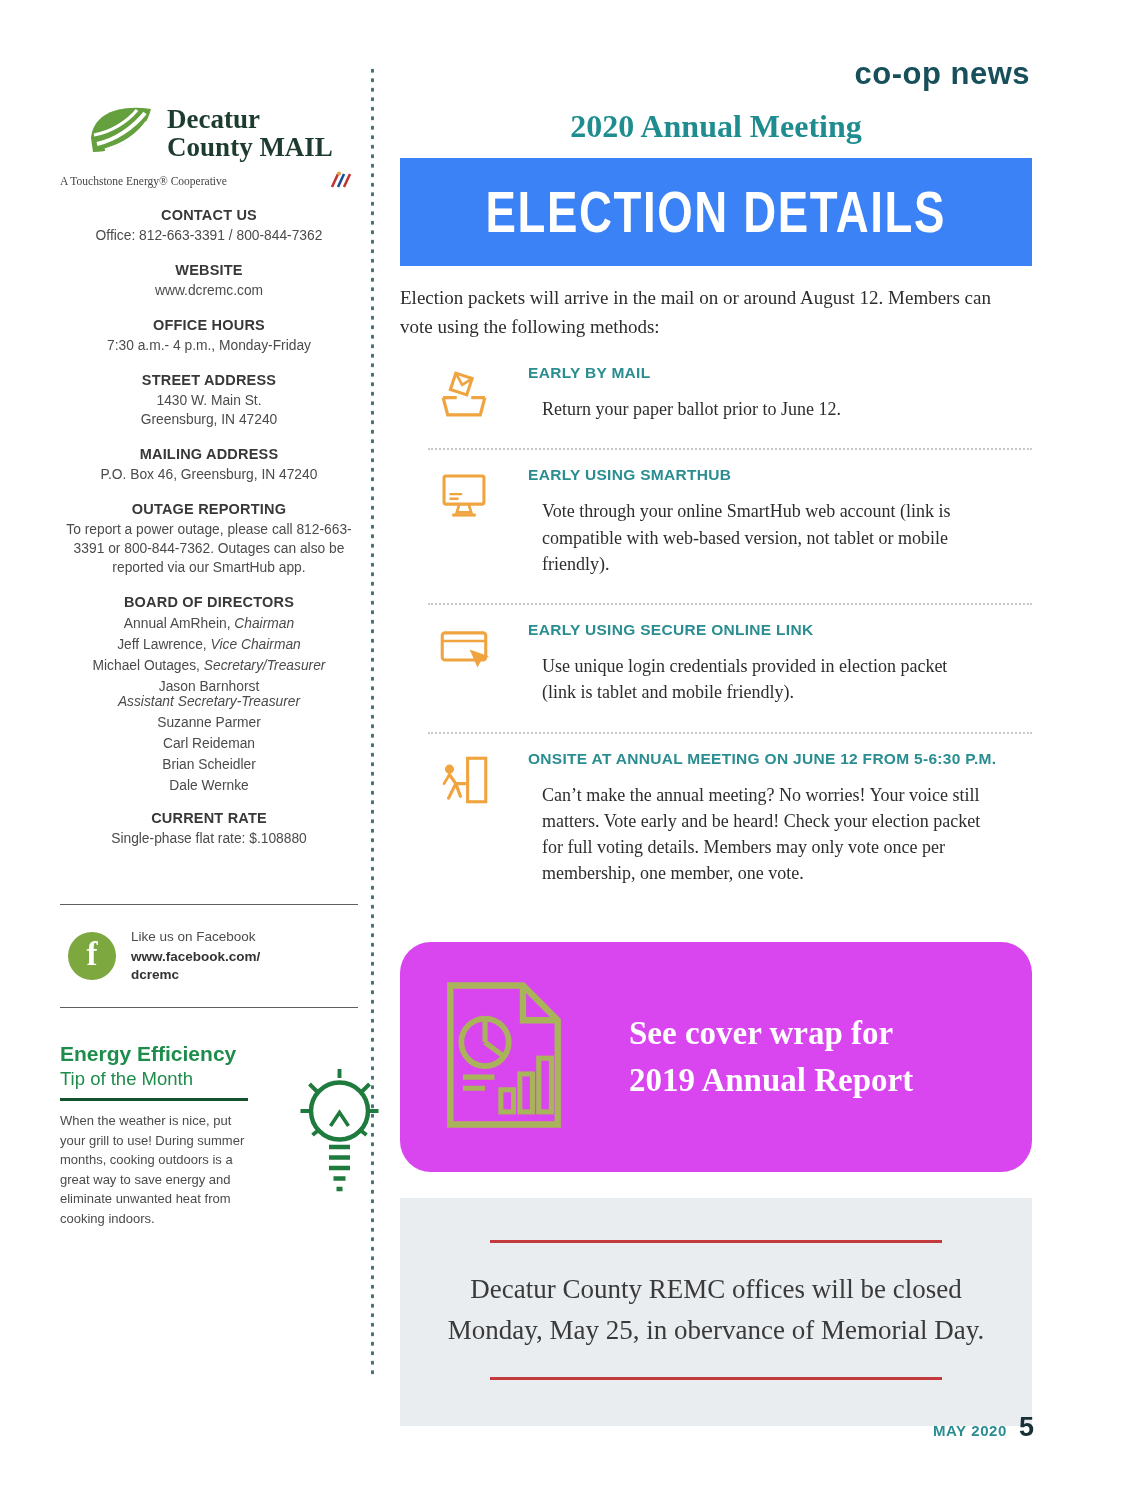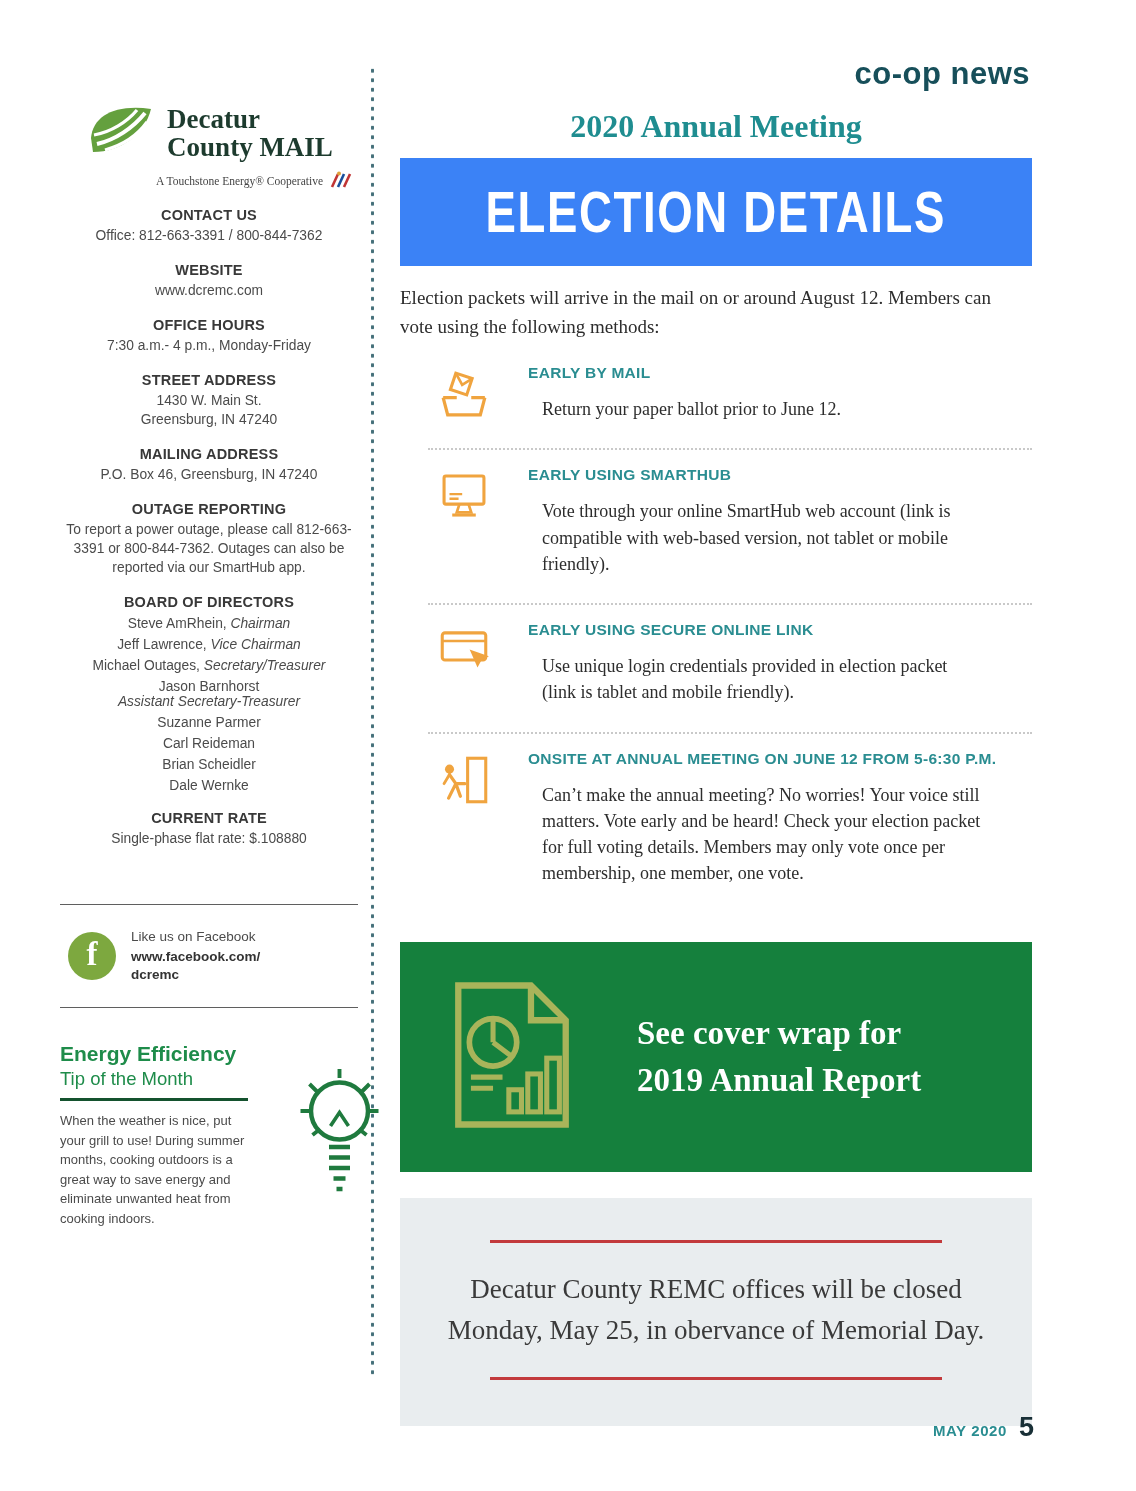--- a/index.html
+++ b/index.html
@@ -6,21 +6,21 @@
   html,body { margin:0; padding:0; background:#ffffff; }
   .page {
     position:relative; width:1136px; height:1491px; background:#fff;
     font-family:"Liberation Sans", sans-serif; overflow:hidden;
   }
 
   
   .sidebar { position:absolute; left:60px; top:100px; width:298px; text-align:center; color:#4b4b4b; }
   .logo-row { display:flex; align-items:center; justify-content:center; gap:10px; }
   .logo-text { text-align:left; font-family:"Liberation Serif", serif; font-weight:bold; color:#1d3b2e; font-size:27px; line-height:1.05; }
-  .tagline { display:flex; align-items:center; justify-content:flex-end; gap:5px; font-size:11.5px; color:#444; margin-top:5px; font-family:"Liberation Serif", serif; padding-right:4px; }
+  .tagline { display:flex; align-items:center; justify-content:space-between; gap:5px; font-size:11.5px; color:#444; margin-top:5px; font-family:"Liberation Serif", serif; padding-right:4px; }
   .sec { margin-top:17px; }
   .sec h4 { margin:0 0 3px; font-size:14.5px; color:#383838; letter-spacing:.2px; font-weight:bold; }
   .sec p { margin:0; font-size:13.8px; line-height:1.38; }
   .member { font-size:13.8px; margin-top:6px; }
   .role { font-style:italic; }
   .role.block { display:block; }
   hr.side { border:0; border-top:1.5px solid #5f5f5f; margin:0; }
   .hr1 { margin-top:56px !important; }
   .fb { display:flex; align-items:center; gap:15px; text-align:left; padding-left:8px; margin:24px 0; }
   .fb-circle { width:48px; height:48px; border-radius:50%; background:#7da83f; color:#fff; display:flex; align-items:center; justify-content:center; font-family:"Liberation Serif", serif; font-weight:bold; font-size:33px; flex:0 0 48px; padding-bottom:4px; }
@@ -46,21 +46,21 @@
   .banner span { color:#fff; font-size:57px; font-weight:bold; letter-spacing:2px; transform:scaleX(.8); white-space:nowrap; }
   .intro { font-family:"Liberation Serif", serif; font-size:19px; line-height:1.5; color:#2d2d2d; margin:18px 0 8px; padding-right:10px; }
 
   .method { display:flex; align-items:flex-start; padding:13px 0 11px; }
   .m-icon { width:128px; flex:0 0 128px; display:flex; justify-content:center; padding-top:3px; }
   .m-text { flex:1; }
   .m-head { color:#2a8d91; font-size:15.5px; font-weight:bold; letter-spacing:.3px; margin:2px 0 8px; }
   .m-body { font-family:"Liberation Serif", serif; font-size:18px; line-height:1.46; color:#2d2d2d; margin:14px; padding-right:36px; }
   hr.dotted { border:0; border-top:2px dotted #c9c9c9; margin:1px 0 1px 28px; }
 
-  .report { margin-top:30px; background:#15803d; display:flex; align-items:center; gap:46px; padding:34px 33px; }
+  .report { margin-top:30px; background:#d946ef; display:flex; align-items:center; gap:46px; padding:34px 25px;border-radius:31px; }
   .report-text { color:#fff; font-family:"Liberation Serif", serif; font-weight:bold; font-size:33px; line-height:1.42; }
   .report-text span { display:block; }
 
   .notice { margin-top:26px; background:#e9edef; padding:42px 36px 46px; text-align:center; }
   .rule-red { width:452px; height:3px; background:#c23a3c; margin:0 auto; }
   .notice p { font-family:"Liberation Serif", serif; font-size:27px; line-height:1.52; color:#3a3a3a; margin:26px auto; width:560px; }
 
   .footer { position:absolute; right:102px; bottom:48px; display:flex; align-items:baseline; gap:12px; }
   .footer .month { color:#2a8d91; font-weight:bold; font-size:15px; letter-spacing:.6px; }
   .footer .pagenum { color:#182f36; font-weight:bold; font-size:27px; }
@@ -125,21 +125,21 @@
     </div>
 
     <div class="sec">
       <h4>OUTAGE REPORTING</h4>
       <p>To report a power outage, please call 812-663-3391 or 800-844-7362. Outages can also be reported via our SmartHub app.</p>
     </div>
 
     <div class="sec">
       <h4>BOARD OF DIRECTORS</h4>
       <div class="member">
-        <span>Steve AmRhein,</span>
+        <span>Annual AmRhein,</span>
         <span class="role">Chairman</span>
       </div>
       <div class="member">
         <span>Jeff Lawrence,</span>
         <span class="role">Vice Chairman</span>
       </div>
       <div class="member">
         <span>Michael Outages,</span>
         <span class="role">Secretary/Treasurer</span>
       </div>

